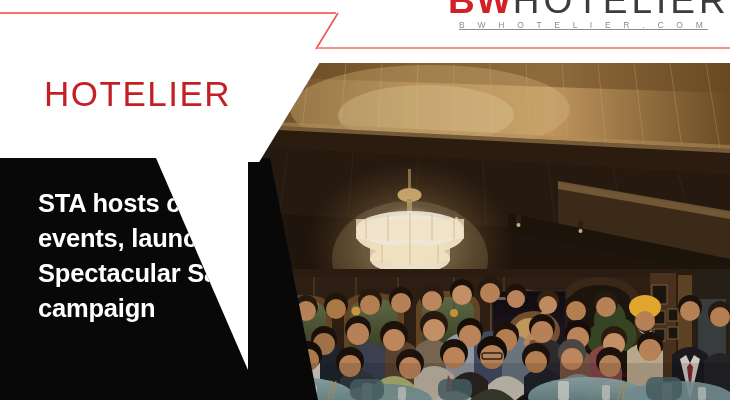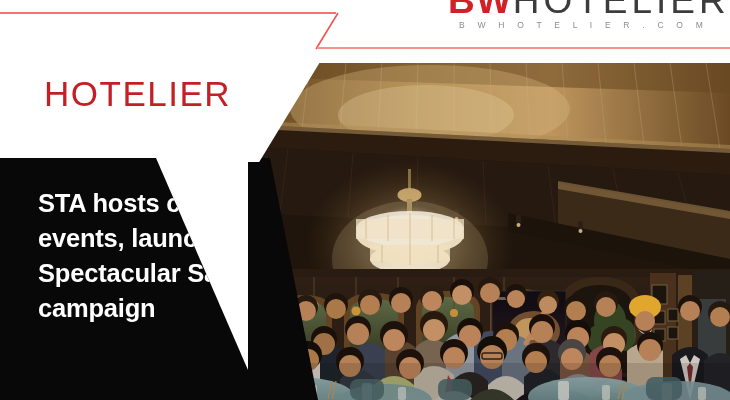--- a/index.html
+++ b/index.html
@@ -60,20 +60,21 @@
   #logo-bw { color: #d32027; }
   #logo-hotelier { color: #3c3c3c; font-weight: 400; letter-spacing: 4px; }
   #logo-domain {
     margin-top: 4px;
     font-size: 8.5px;
     letter-spacing: 5.2px;
     color: #8c8c8c;
     font-weight: 400;
     white-space: nowrap;
     padding-left: 5px;
+    text-decoration: underline;
   }
 
   
   #photo {
     position: absolute;
     left: 258px; top: 63px;
     width: 472px; height: 337px;
     overflow: hidden;
     z-index: 10;
     background: #1a120b;

